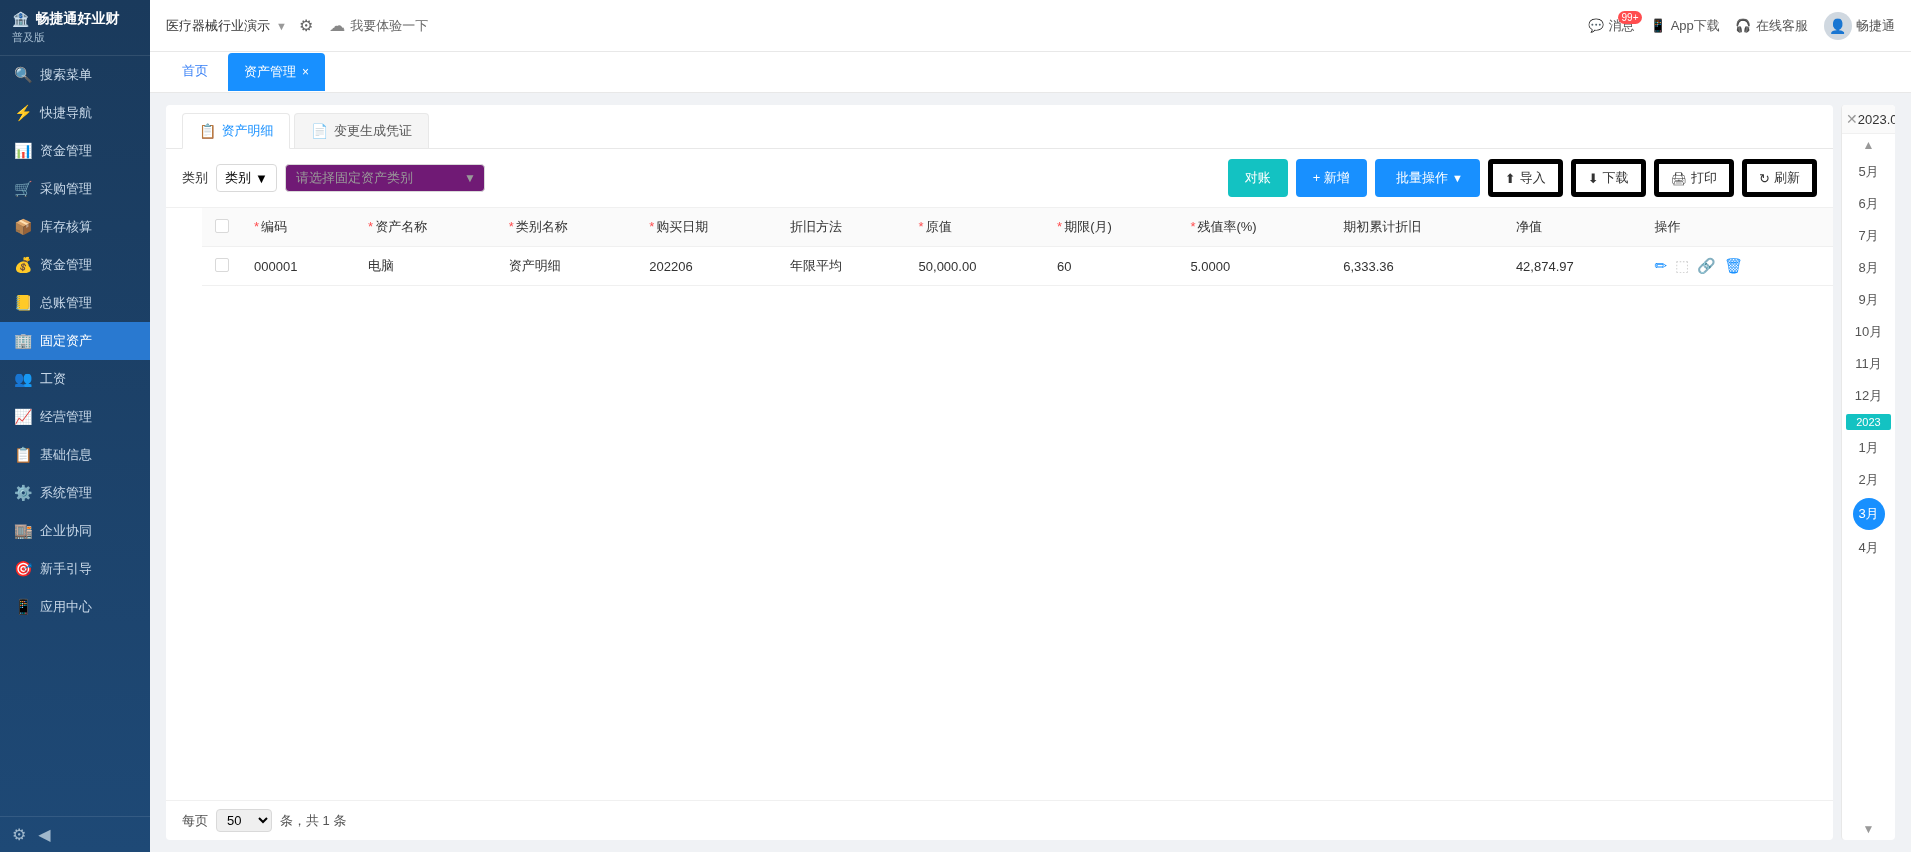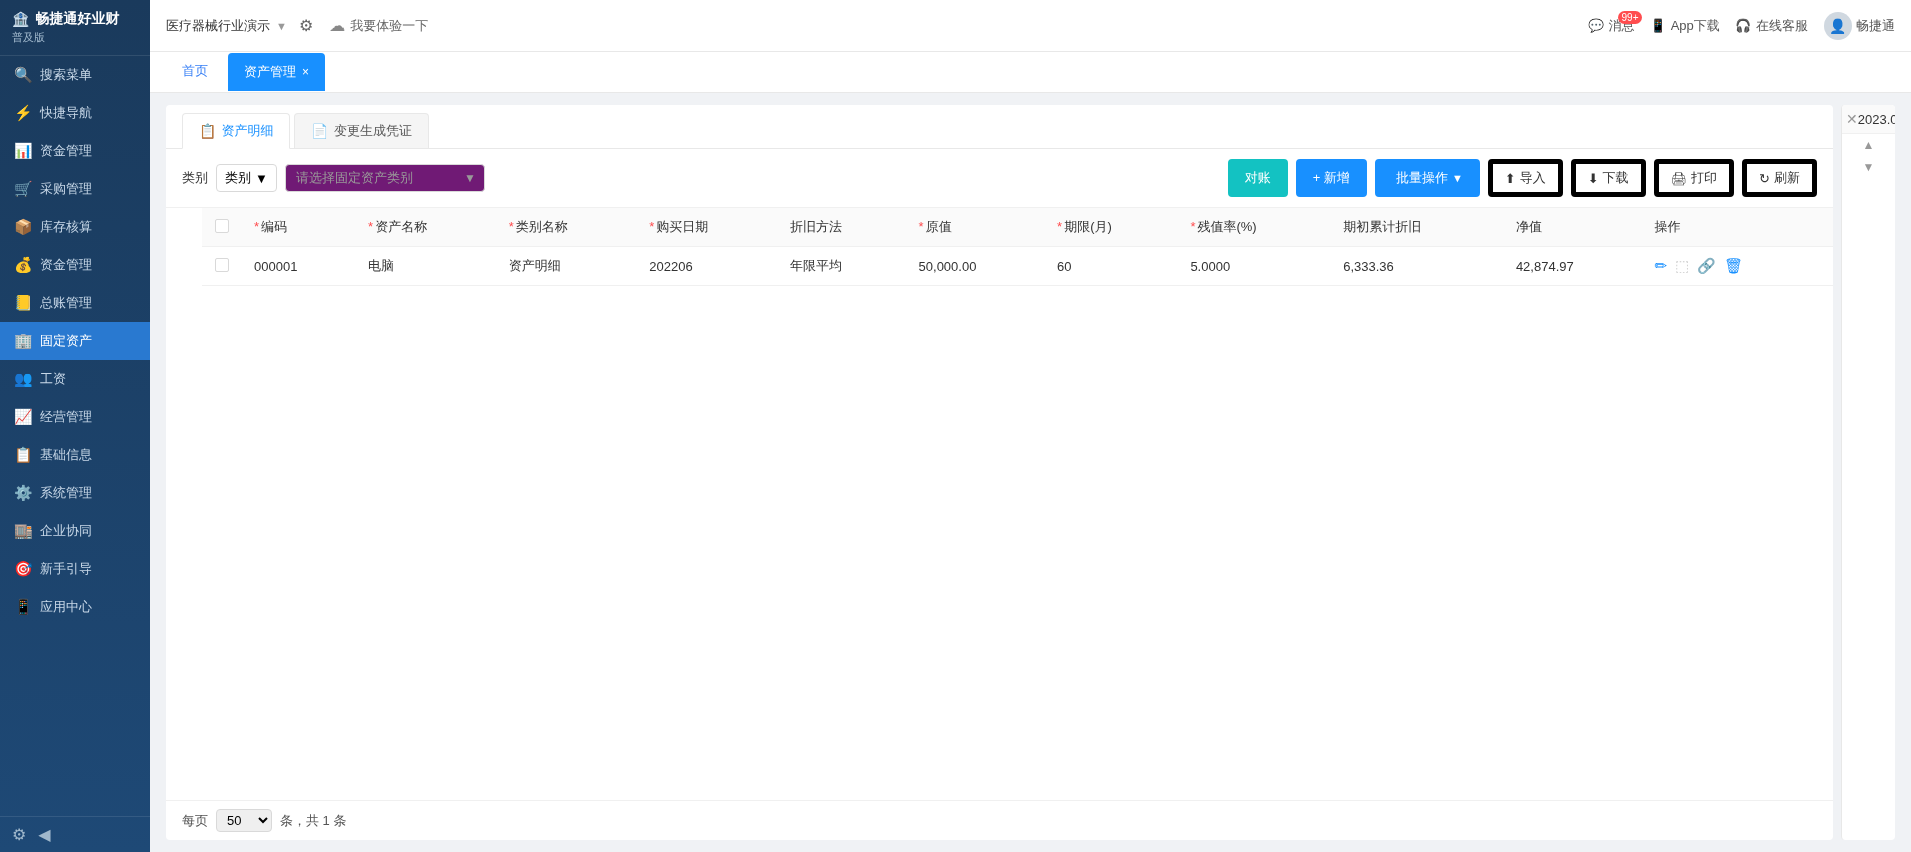--- a/index.html
+++ b/index.html
@@ -656,17 +656,33 @@
         </div>
       </div>
 
       <div class="calendar-panel">
         <div class="calendar-header">
           <span class="calendar-close">✕</span>
           <span style="font-size:13px;">2023.03</span>
 
         </div>
         <div class="cal-up">▲</div>
+        <div class="calendar-list" id="calendar-list">
+
+        <div class="cal-item">5月</div>
+            <div class="cal-item">6月</div>
+            <div class="cal-item">7月</div>
+            <div class="cal-item">8月</div>
+            <div class="cal-item">9月</div>
+            <div class="cal-item">10月</div>
+            <div class="cal-item">11月</div>
+            <div class="cal-item">12月</div>
+            <div class="cal-item year-badge">2023</div>
+            <div class="cal-item">1月</div>
+            <div class="cal-item">2月</div>
+            <div class="cal-item active">3月</div>
+            <div class="cal-item">4月</div>
+          </div>
         <div class="cal-down">▼</div>
       </div>
     </div>
   </div>
 </div>
 
 </body></html>

